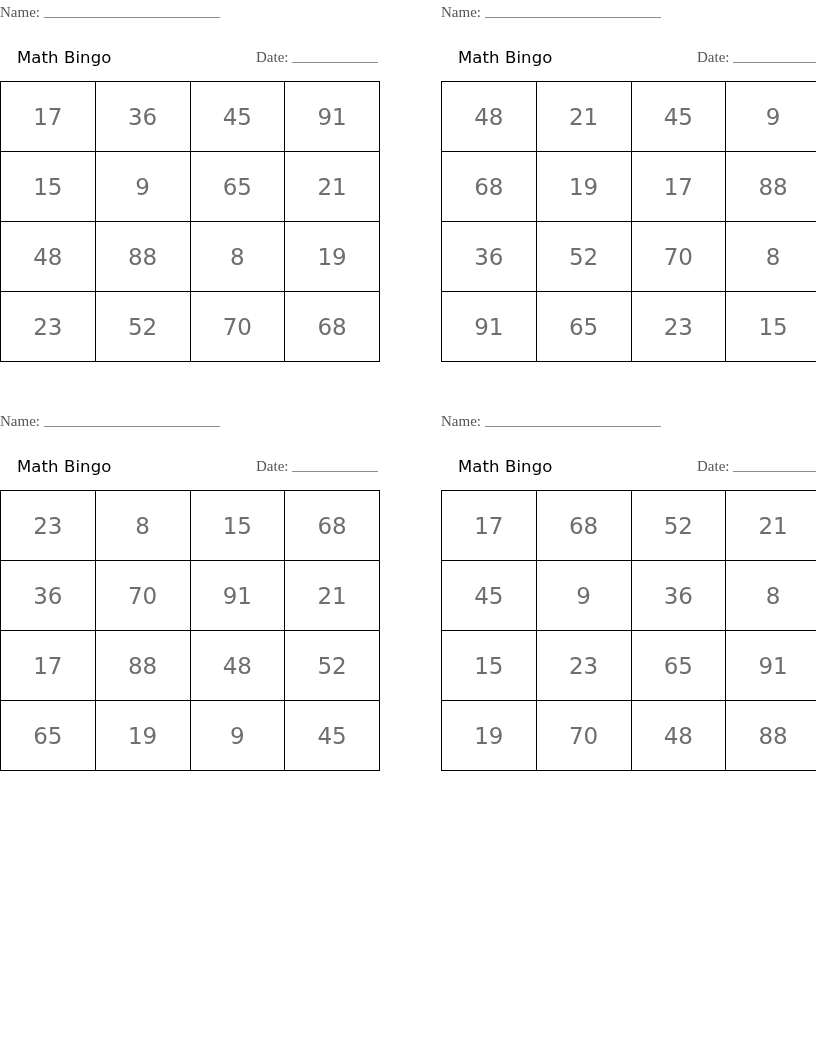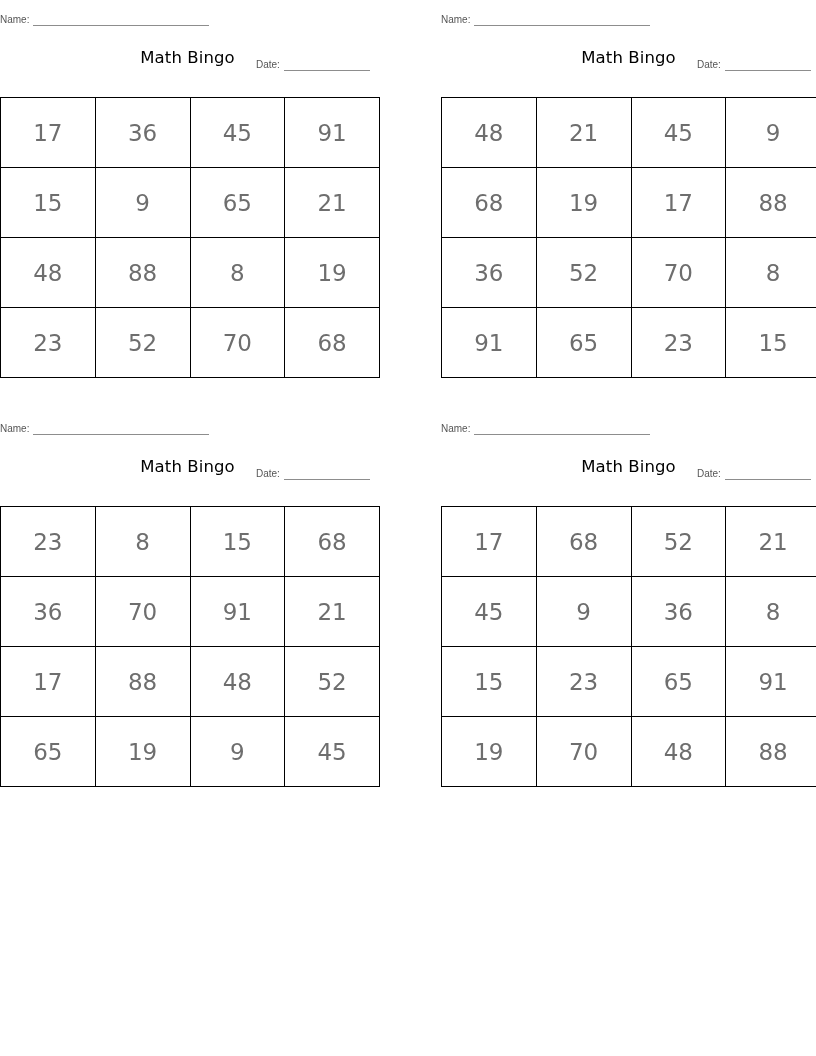--- a/index.html
+++ b/index.html
@@ -34,24 +34,24 @@
   .card-r1 { top: 409px; }
 
   
   .card-header {
     position: relative;
     height: 22px;
     width: 375px;
   }
   .field {
     position: absolute;
-    top: 12px;
+    top: 4px;
     white-space: nowrap;
-    font-family: Liberation Sans, sans-serif;
-    font-size: 10px;
+    font-family: Liberation Serif, serif;
+    font-size: 15px;
     color: #555555;
     line-height: 16px;
   }
   .field-name { left: 0px; }
   .field-date { left: 256px; margin-top: 45px; }
   .field-label {
     color: #555555;
   }
   .field-rule {
     display: inline-block;
@@ -60,34 +60,34 @@
     margin-left: 4px;
     margin-bottom: 2px;
     height: 11px;
   }
   .rule-name { width: 176px; }
   .rule-date { width: 86px; }
 
   
   .card-title {
     width: 375px;
-    text-align: center;
     font-family: "DejaVu Sans", sans-serif;
     font-size: 16.5px;
     font-weight: 400;
     color: #000000;
     letter-spacing: 0.1px;
     margin-top: 25px;
     margin-bottom: 0;
     line-height: 22px;
+    padding-left: 17px;
   }
 
   
   .bingo-grid {
-    margin-top: 28px;
+    margin-top: 12px;
     width: 375px;
     border-collapse: collapse;
     table-layout: fixed;
   }
   .bingo-grid td {
     border: 1px solid #000000;
     width: 93.75px;
     height: 69px;
     text-align: center;
     vertical-align: middle;

